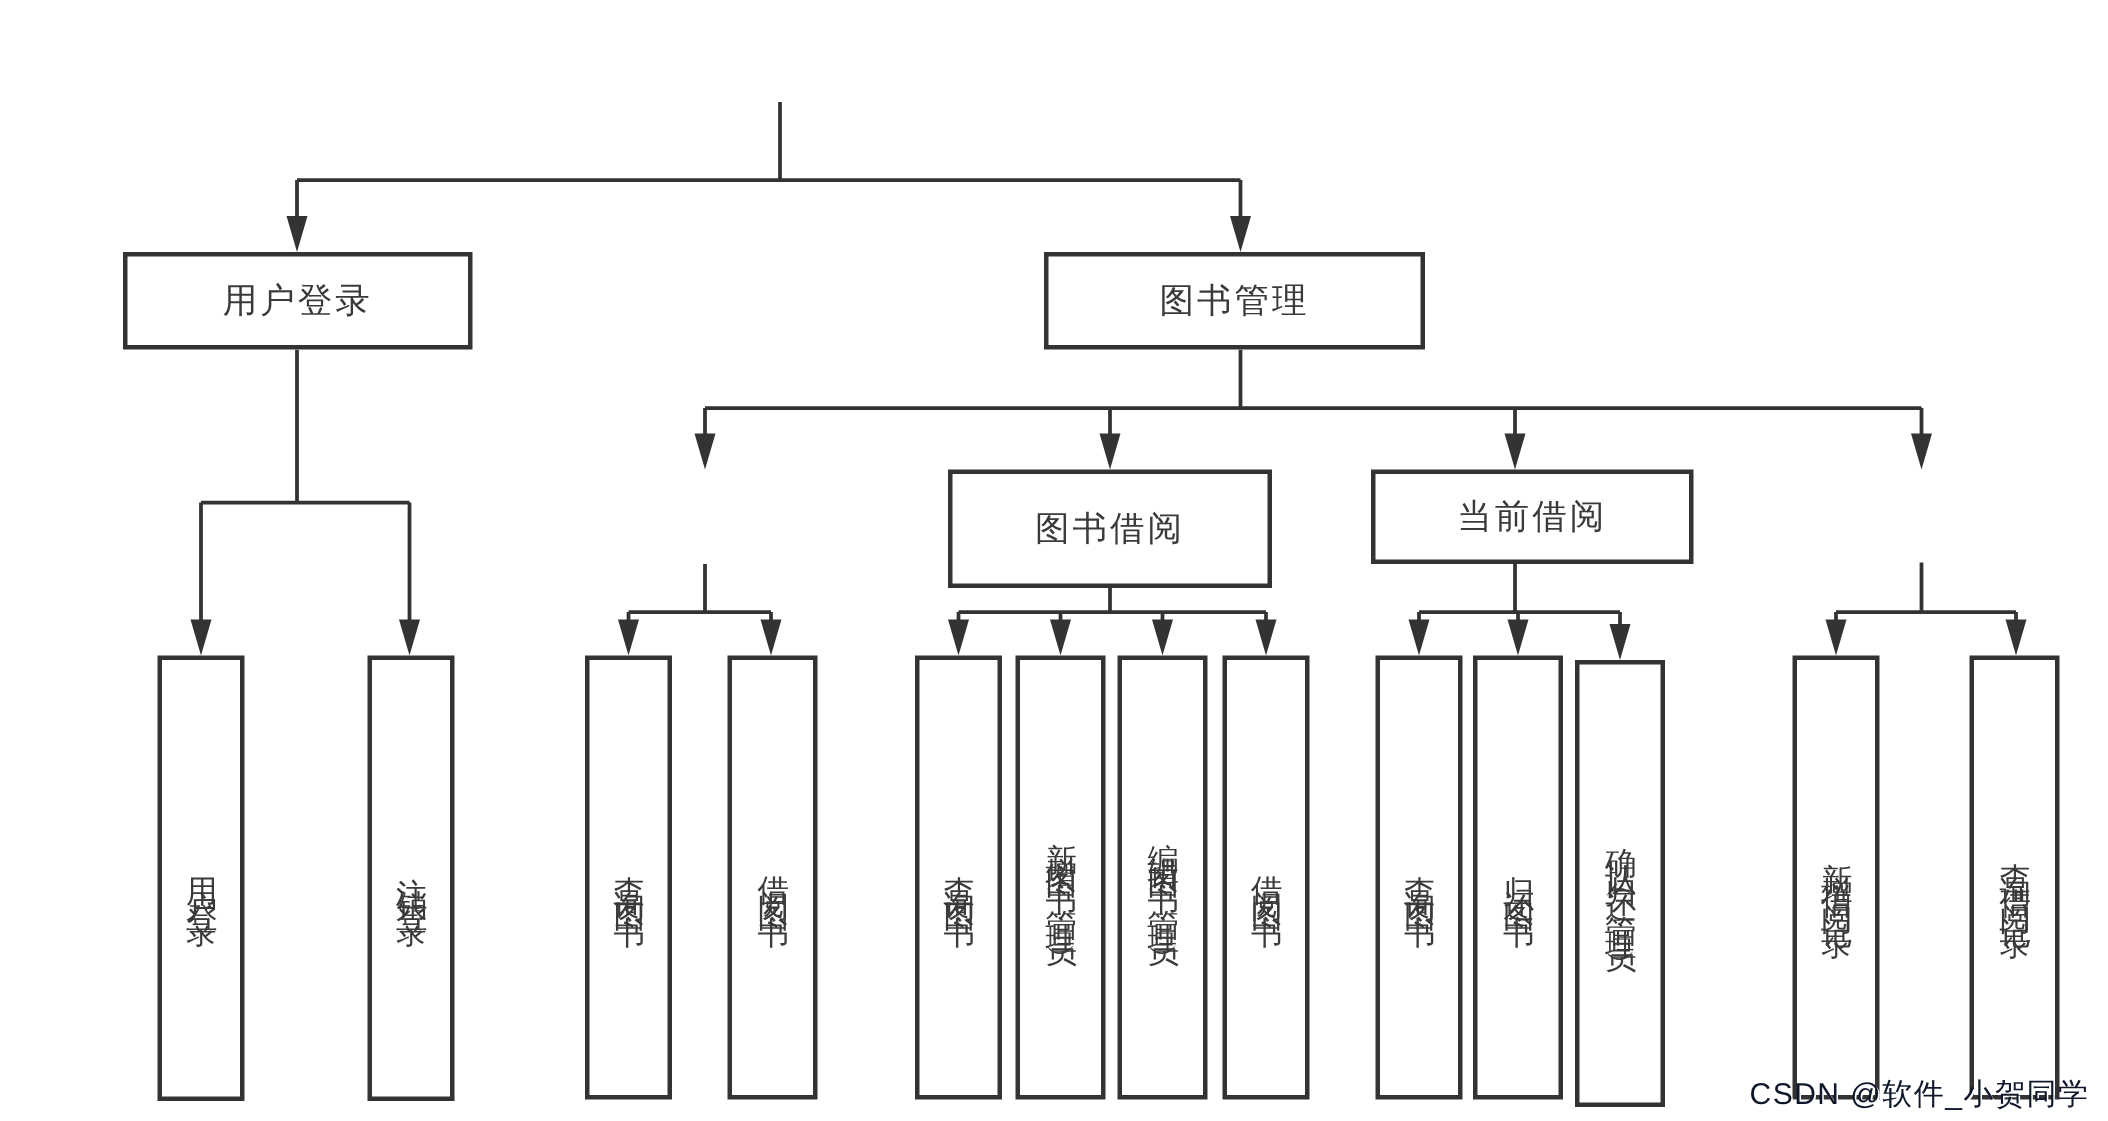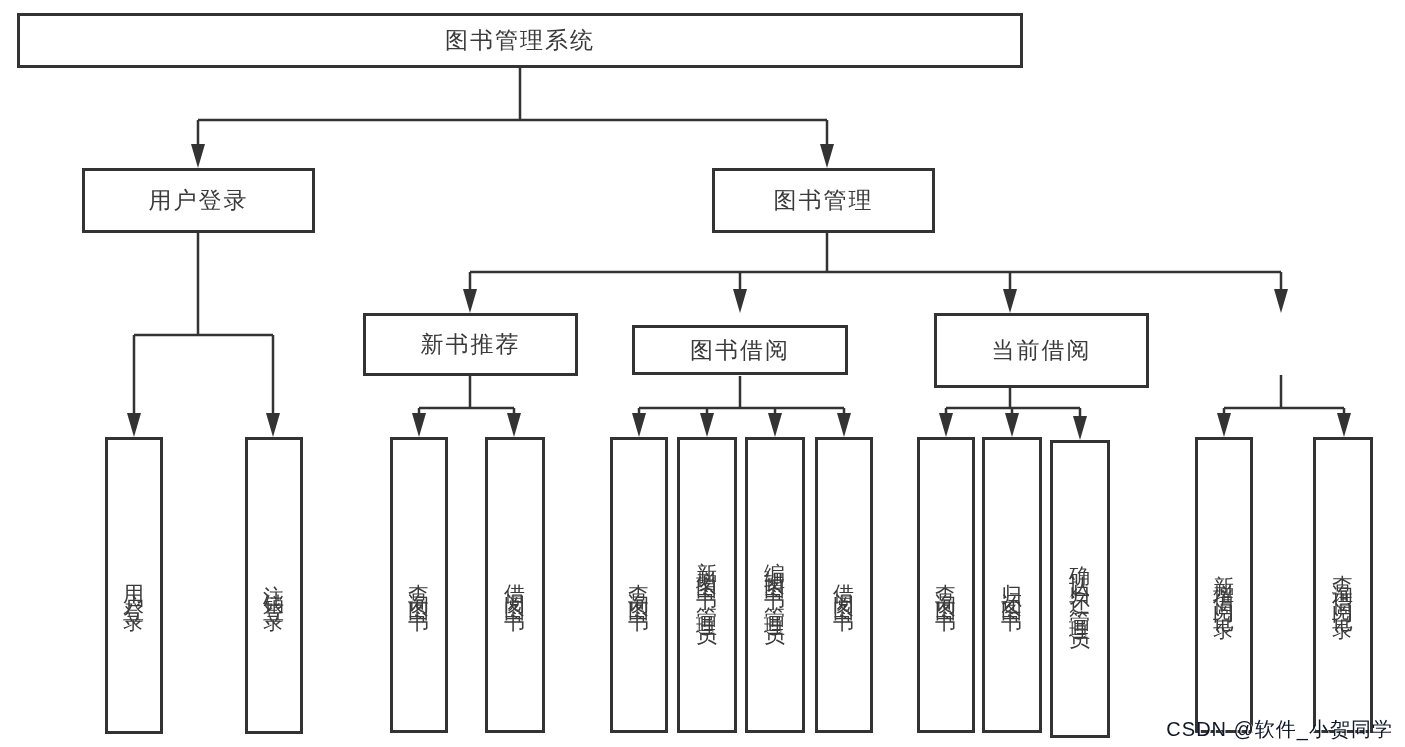--- a/index.html
+++ b/index.html
@@ -42,24 +42,24 @@
     writing-mode: vertical-rl;
     text-orientation: mixed;
     font-size: 21px;
     line-height: 1.1;
     letter-spacing: 9px;
     white-space: nowrap;
   }
   
   .n-root { left: 17px;  top: 13px;  width: 1006px; height: 55px; }
   .n-ul   { left: 82px;  top: 168px; width: 233px;  height: 65px; }
-  .n-bm   { left: 712px; top: 168px; width: 223px;  height: 65px; }
+  .n-bm   { left: 696px; top: 168px; width: 254px;  height: 65px; }
   .n-nb   { left: 363px; top: 313px; width: 215px;  height: 63px; }
-  .n-bb   { left: 632px; top: 313px; width: 216px;  height: 50px; margin-top: 12px; }
-  .n-cb   { left: 934px; top: 313px; width: 215px;  height: 75px; }
+  .n-bb   { left: 632px; top: 313px; width: 216px;  height: 79px; }
+  .n-cb   { left: 914px; top: 313px; width: 215px;  height: 63px; }
   .n-br   { left: 1172px;top: 313px; width: 218px;  height: 62px; }
   .l-ul1  { left: 105px; top: 437px; width: 58px; height: 297px; }
   .l-ul2  { left: 245px; top: 437px; width: 58px; height: 297px; }
   .l-nb1  { left: 390px; top: 437px; width: 58px; height: 296px; }
   .l-nb2  { left: 485px; top: 437px; width: 60px; height: 296px; }
   .l-bb1  { left: 610px; top: 437px; width: 58px; height: 296px; }
   .l-bb2  { left: 677px; top: 437px; width: 60px; height: 296px; }
   .l-bb3  { left: 745px; top: 437px; width: 60px; height: 296px; }
   .l-bb4  { left: 815px; top: 437px; width: 58px; height: 296px; }
   .l-cb1  { left: 917px; top: 437px; width: 58px; height: 296px; }
@@ -110,34 +110,28 @@
       <polygon points="768,413 782,413 775,437"></polygon>
       <polygon points="837,413 851,413 844,437"></polygon>
       <polygon points="939,413 953,413 946,437"></polygon>
       <polygon points="1005,413 1019,413 1012,437"></polygon>
       <polygon points="1073,416 1087,416 1080,440"></polygon>
       <polygon points="1217,413 1231,413 1224,437"></polygon>
       <polygon points="1337,413 1351,413 1344,437"></polygon>
     </g>
   </svg>
 
-  <div class="node h n-root">
-    <span>图书管理系统</span>
-  </div>
 
   <div class="node h n-ul">
     <span>用户登录</span>
   </div>
   <div class="node h n-bm">
     <span>图书管理</span>
   </div>
 
-  <div class="node h n-nb">
-    <span>新书推荐</span>
-  </div>
   <div class="node h n-bb">
     <span>图书借阅</span>
   </div>
   <div class="node h n-cb">
     <span>当前借阅</span>
   </div>
 
   <div class="node v l-ul1">
     <span>用户登录</span>
   </div>

